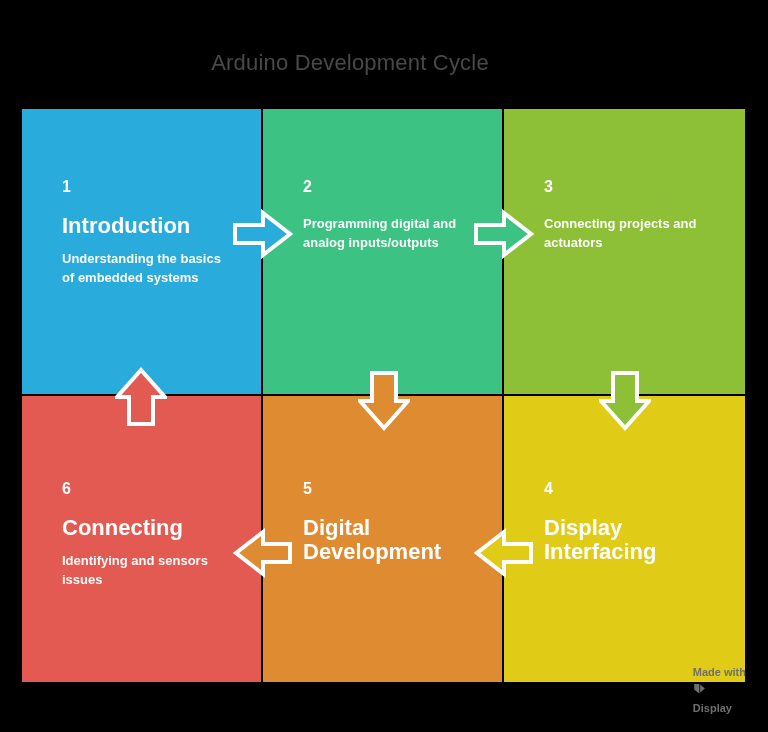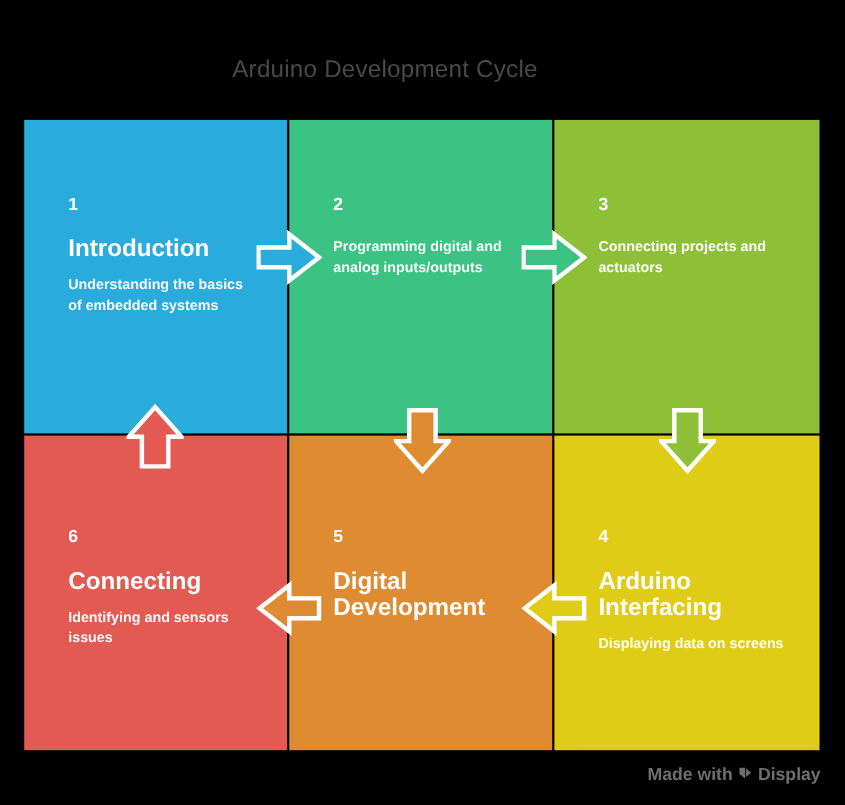--- a/index.html
+++ b/index.html
@@ -89,22 +89,23 @@
 
   
   #footer {
     position: absolute;
     right: 22px;
     bottom: 18px;
     display: flex;
     align-items: flex-start;
     gap: 5px;
     color: #6f6f6f;
-    font-size: 16px;
-    font-weight: bold;
+    font-size: 11px;
+    font-weight: bold;
+    flex-direction: column;
   }
   #footer .napkin-mark { display: block; }
 </style>
 </head>
 <body style="background: rgb(0, 0, 0);">
 
 <div id="page-title" style="color: rgb(73, 73, 73);">Arduino Development Cycle</div>
 
 <div id="grid">
 
@@ -141,22 +142,21 @@
   <div class="cell col1 row1 r1" style="background: rgb(223, 139, 50);">
     <div class="cell-inner">
       <div class="step-num">5</div>
       <div class="step-title">Digital Development</div>
     </div>
   </div>
 
   <div class="cell col2 row1 r1" style="background: rgb(224, 204, 23);">
     <div class="cell-inner">
       <div class="step-num">4</div>
-      <div class="step-title">Arduino Interfacing</div>
-      <div class="step-desc">Displaying data on screens</div>
+      <div class="step-title">Display Interfacing</div>
     </div>
   </div>
 
   <div class="arrow" style="left:211px; top:100px; width:60px; height:50px;">
     <svg width="60" height="50" viewBox="0 0 60 50">
       <path d="M2,16 L30,16 L30,4 L57,25 L30,46 L30,34 L2,34 Z" fill="#29abdb" stroke="#ffffff" stroke-width="4" stroke-linejoin="miter"></path>
     </svg>
   </div>
 
   <div class="arrow" style="left:452px; top:100px; width:60px; height:50px;">

